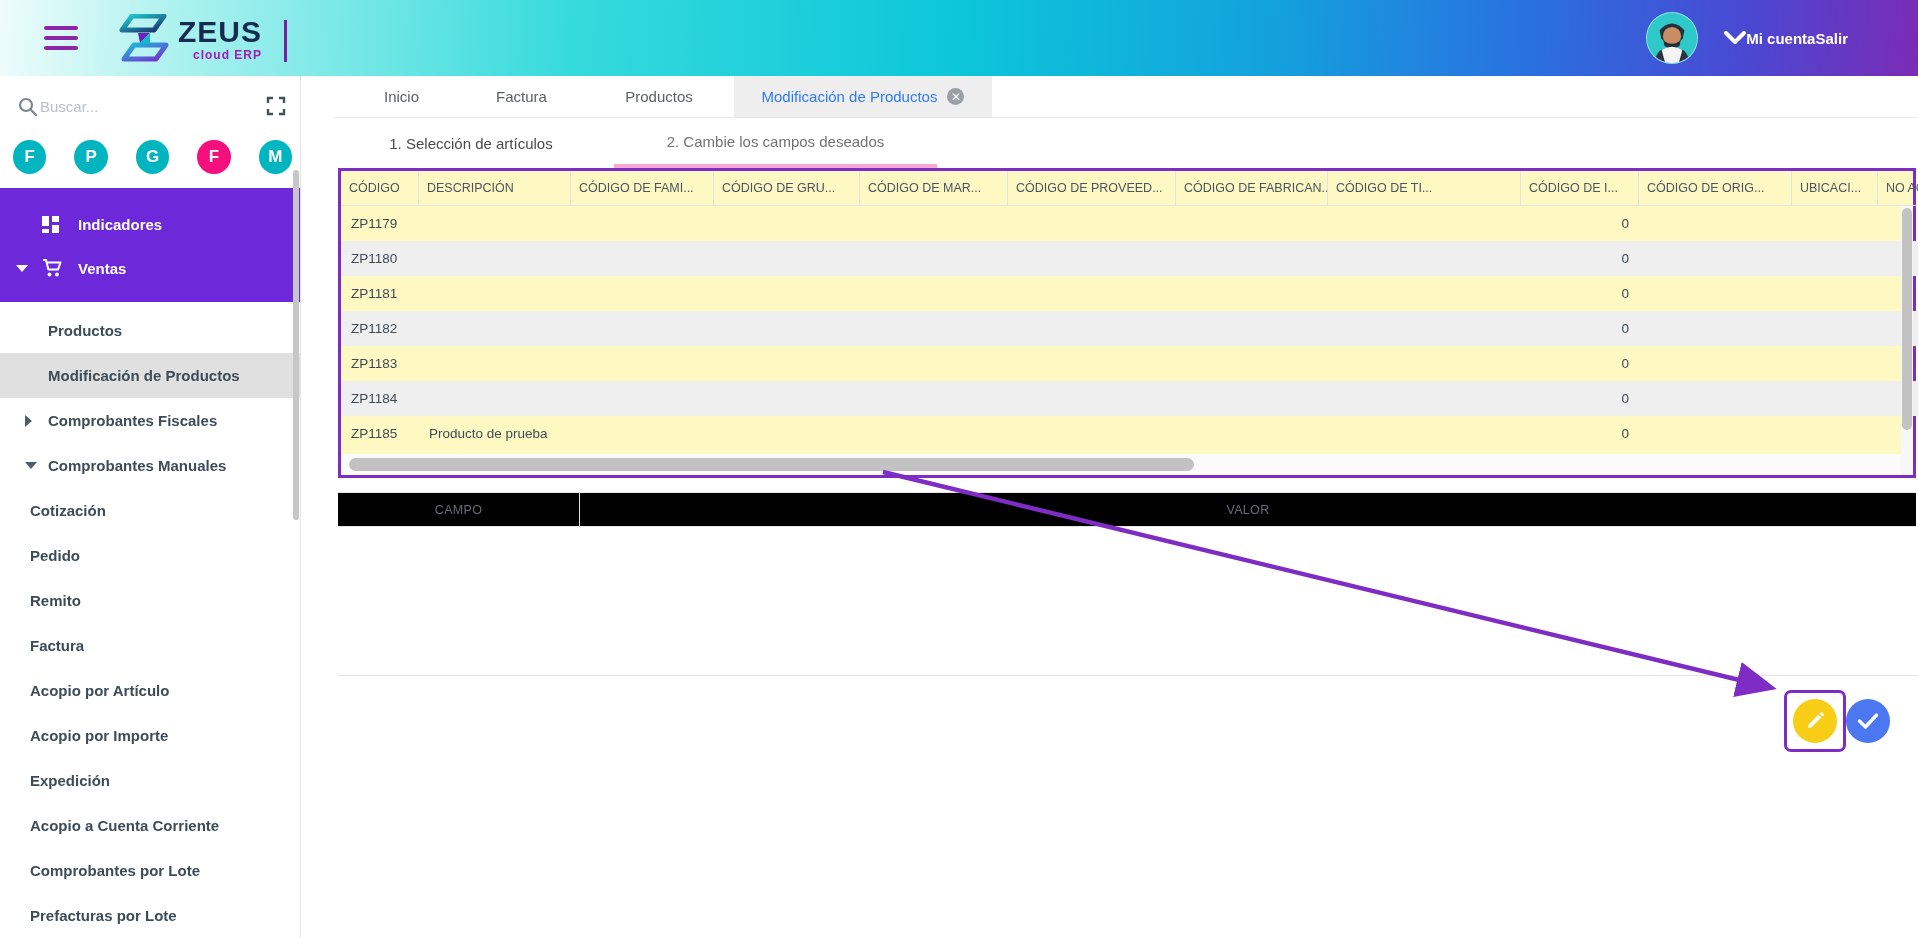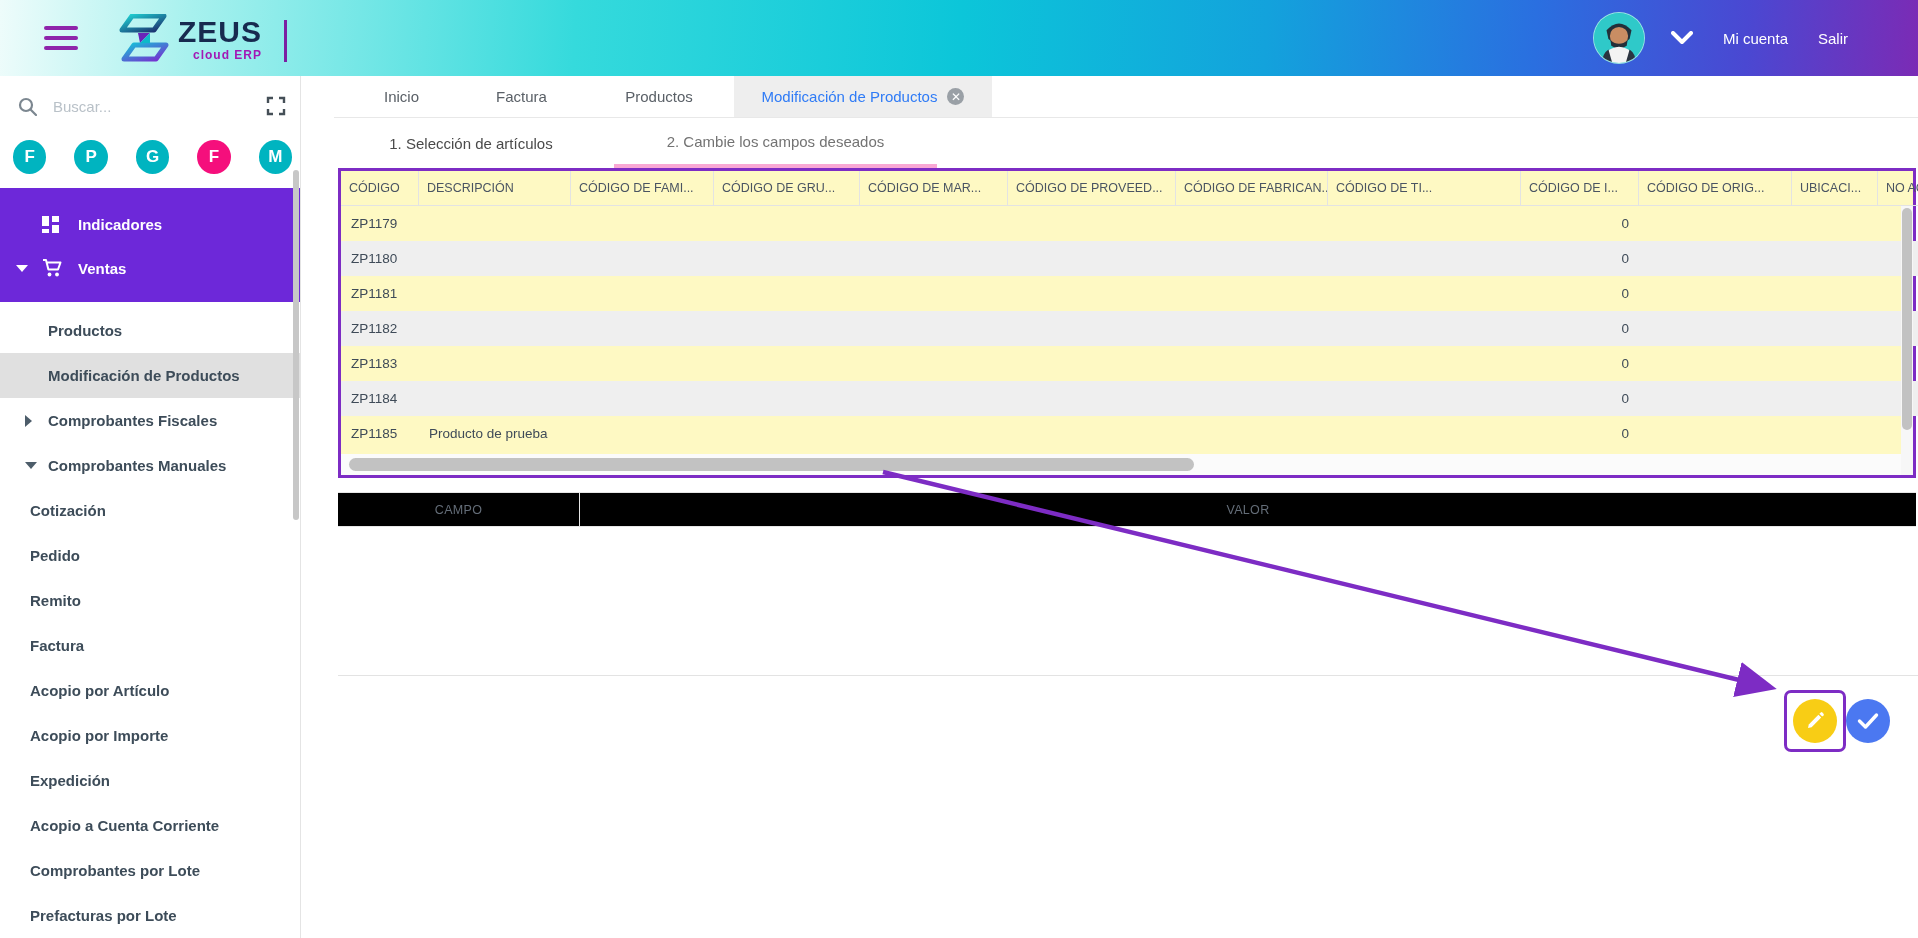--- a/index.html
+++ b/index.html
@@ -15,28 +15,28 @@
   .burger span { display:block; height:4px; border-radius:2px; background:#8e24aa; }
   .logo-wrap { display:flex; align-items:flex-end; margin-left:40px; }
   .logo-z { width:52px; height:48px; }
   .logo-text { margin-left:8px; display:flex; flex-direction:column; align-items:flex-end; }
   .logo-name { font-size:30px; font-weight:bold; color:#172a4f; letter-spacing:1px; line-height:28px; }
   .logo-tag { font-size:12px; font-weight:bold; color:#a219b5; letter-spacing:1px; margin-top:2px; }
   .logo-divider { width:3px; height:42px; background:#7b1fa2; margin-left:22px; }
   .header-right { margin-left:auto; display:flex; align-items:center; padding-right:70px; }
   .avatar-img { width:52px; height:52px; border-radius:50%; overflow:hidden; background:#2fc9c9; border:1px solid rgba(255,255,255,.5); }
   .chev-down { margin-left:26px; }
-  .hdr-link { color:#fff; font-size:15px; font-weight:normal; margin-left:30px; cursor:pointer; }
+  .hdr-link { color:#fff; font-size:15px; font-weight:bold; cursor:pointer; }
 
   
   .sidebar { position:absolute; left:0; top:76px; width:301px; height:862px; background:#fff;
     border-right:1px solid #e4e4e4; }
   .search-row { height:48px; display:flex; align-items:center; padding:0 14px 0 18px; margin-top:6px; }
   .search-icon { flex:0 0 auto; }
-  .search-input { flex:1; border:none; outline:none; font-size:15px; color:#c2410c; margin-left:16px; background:transparent; }
+  .search-input { flex:1; border:none; outline:none; font-size:15px; color:#c2410c; margin-left:3px; background:transparent; }
   .search-input::placeholder { color:#b9c1c8; }
   .fs-icon { flex:0 0 auto; cursor:pointer; }
   .ws-row { display:flex; align-items:center; padding:10px 8px 14px 13px; }
   .ws { width:34px; height:34px; border-radius:50%; color:#fff; font-size:17px; font-weight:bold;
     display:flex; align-items:center; justify-content:center; margin-right:28px; cursor:pointer; }
   .ws.teal { background:#00b4c0; } .ws.pink { background:#f50f7c; } .ws:last-child { margin-right:0; }
   .teal-block { background:#6d28d9; padding:14px 0 12px 0; }
   .menu-row { height:44px; display:flex; align-items:center; cursor:pointer; position:relative; }
   .teal-block .menu-row { color:#fff; }
   .mi-chev { position:absolute; left:16px; width:0; height:0; }

